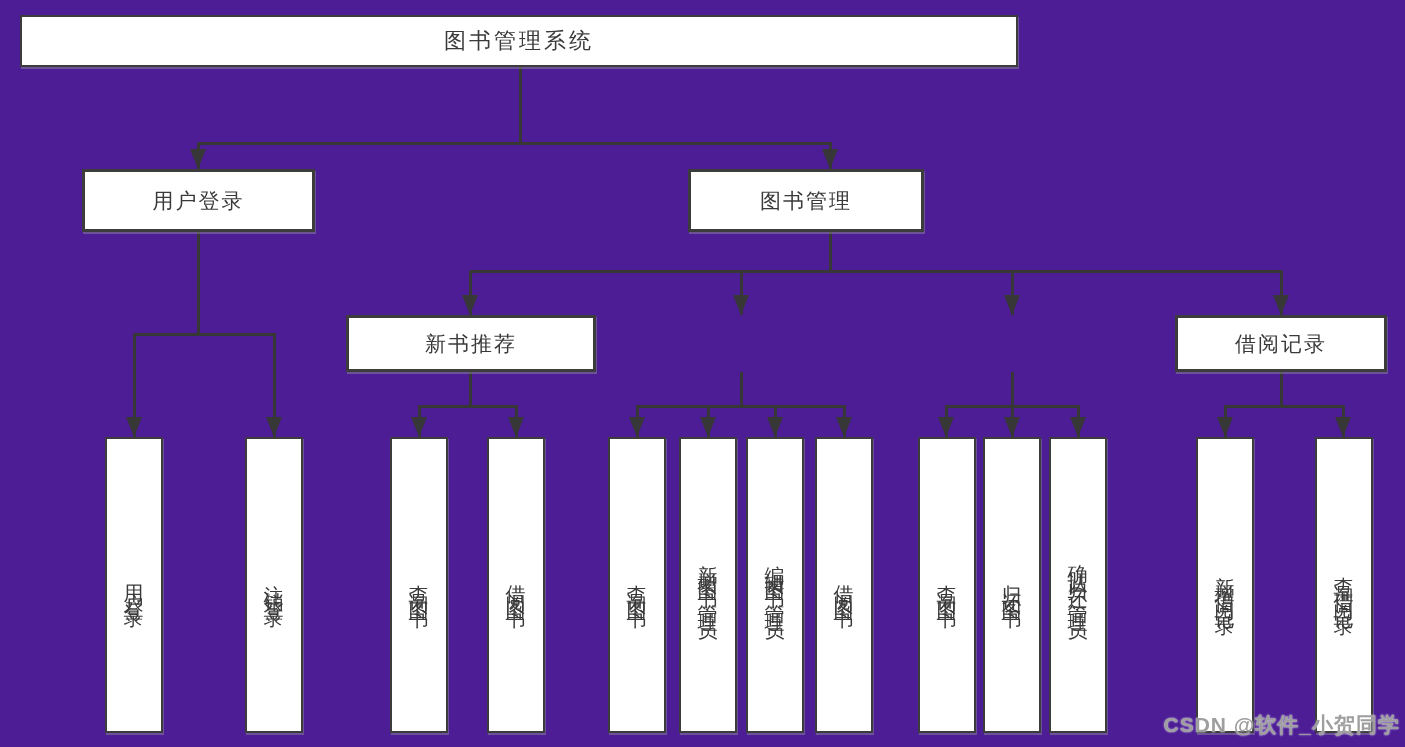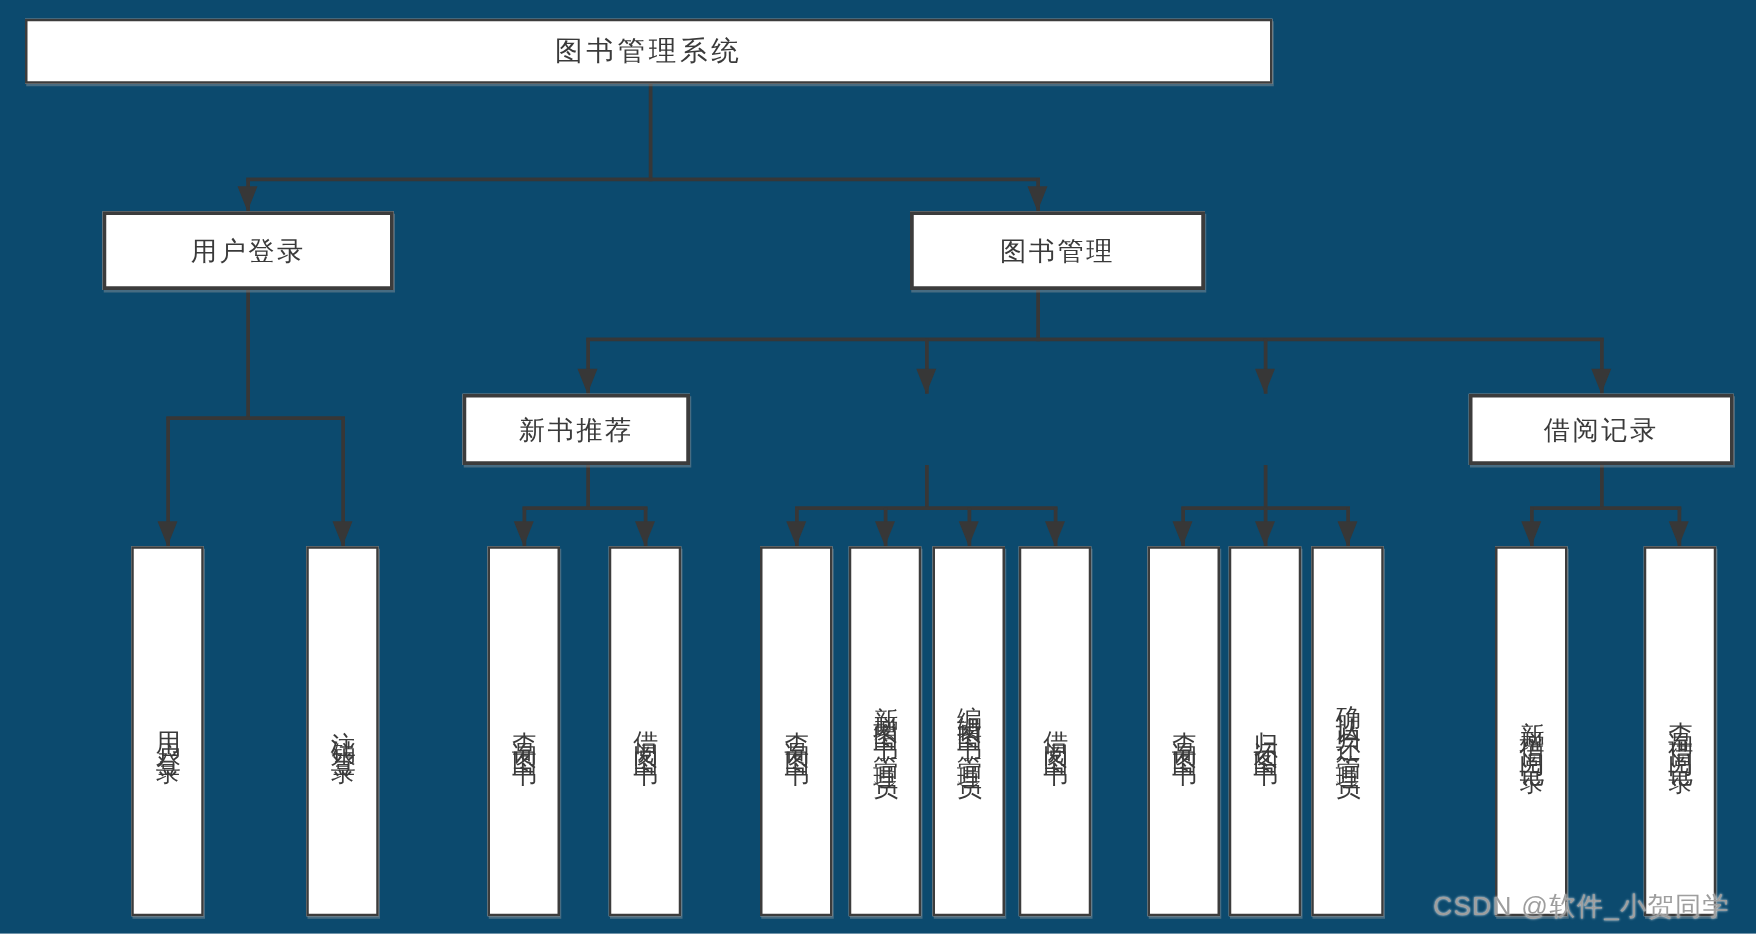--- a/index.html
+++ b/index.html
@@ -1,19 +1,19 @@
 <!DOCTYPE html>
 <html><head>
 <meta charset="utf-8">
 <style>
   html,body{margin:0;padding:0;background:#fff;}
   #canvas{
     position:relative;
     width:1405px;height:747px;
-    background:#0c4a6e;
+    background:#4c1d95;
     overflow:hidden;
     font-family:"Liberation Sans", sans-serif;
   }
   .node{
     position:absolute;
     background:#ffffff;
     border:2px solid #3c3c3c;
     box-sizing:border-box;
     display:flex;
     align-items:center;
@@ -40,26 +40,27 @@
   .vline,.hline{position:absolute;background:#373737;}
   .arrow{
     position:absolute;
     width:0;height:0;
     border-left:8px solid transparent;
     border-right:8px solid transparent;
     border-top:20px solid #373737;
   }
   .watermark{
     position:absolute;
-    top:711px;right:21px;
+    top:711px;right:5px;
     font-size:21px;
     letter-spacing:1px;
     color:#9e9e9e;
     text-shadow:0 0 2px #ffffff;
     white-space:nowrap;
+    font-weight:bold;
   }
 </style>
 </head>
 <body>
 
 <div id="canvas">
 
   <div id="connector-layer">
       <div class="vline" style="left: 518.5px; top: 67px; width: 3px; height: 77.5px; background: rgb(55, 55, 55);"></div>
       <div class="hline" style="left: 196.5px; top: 141.5px; width: 635px; height: 3px; background: rgb(55, 55, 55);"></div>
@@ -115,25 +116,25 @@
       <div class="arrow" style="left: 1335px; top: 417px; border-top-color: rgb(55, 55, 55);"></div>
     </div>
 
   <div class="node lvl1" style="left:20px;top:15px;width:998px;height:52px">
     <span class="hlabel root-label">图书管理系统</span>
   </div>
 
   <div class="node lvl2" style="left:82px;top:169px;width:233px;height:63px">
     <span class="hlabel">用户登录</span>
   </div>
-  <div class="node lvl2" style="left:728px;top:169px;width:236px;height:63px">
+  <div class="node lvl2" style="left:688px;top:169px;width:236px;height:63px">
     <span class="hlabel">图书管理</span>
   </div>
 
-  <div class="node lvl3" style="left:370px;top:315px;width:182px;height:57px">
+  <div class="node lvl3" style="left:346px;top:315px;width:250px;height:57px">
     <span class="hlabel">新书推荐</span>
   </div>
   <div class="node lvl3" style="left:1175px;top:315px;width:212px;height:57px">
     <span class="hlabel">借阅记录</span>
   </div>
 
   <div class="node leaf" style="left:105px;top:437px;width:58px;height:296px">
     <span class="vlabel">用户登录</span>
   </div>
   <div class="node leaf" style="left:245px;top:437px;width:58px;height:296px">

